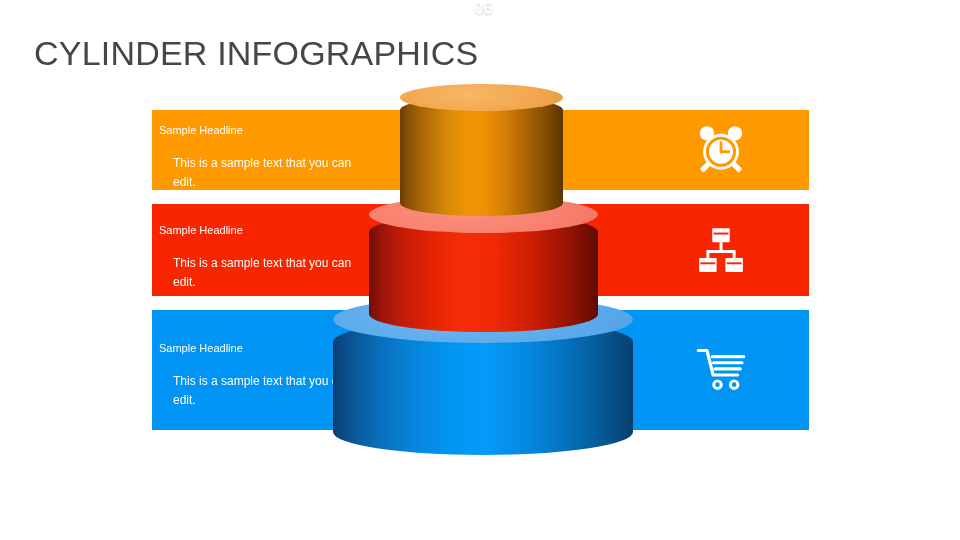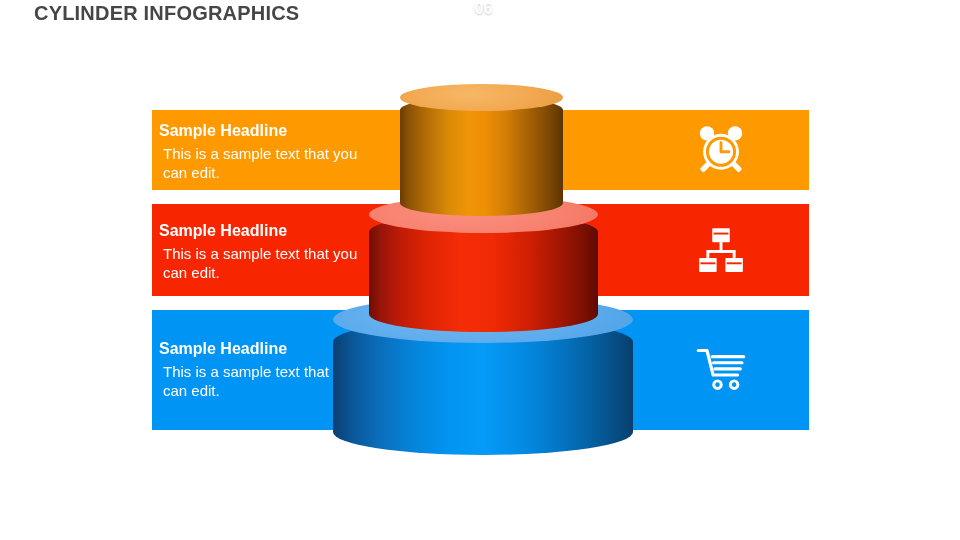--- a/index.html
+++ b/index.html
@@ -16,23 +16,23 @@
     width: 960px;
     height: 540px;
     background: #ffffff;
     overflow: hidden;
   }
 
   
   .slide-title {
     position: absolute;
     left: 34px;
-    top: 2px;
-    font-size: 20px;
-    font-weight: bold;
+    top: 34px;
+    font-size: 34px;
+    font-weight: normal;
     letter-spacing: 0.2px;
     color: #464646;
     white-space: nowrap;
   }
 
   
   .band {
     position: absolute;
     left: 152px;
     width: 657px;
@@ -46,31 +46,31 @@
     position: absolute;
     left: 7px;
     width: 220px;
     color: #ffffff;
   }
   .band-1 .band-text { top: 11px; }
   .band-2 .band-text { top: 17px; }
   .band-3 .band-text { top: 29px; }
 
   .band-headline {
-    font-size: 16px;
-    font-weight: bold;
+    font-size: 11px;
+    font-weight: normal;
     line-height: 19px;
     margin: 0 0 2px 0;
     white-space: nowrap;
   }
   .band-body {
-    font-size: 15px;
+    font-size: 12px;
     font-weight: normal;
     line-height: 19px;
-    margin: 4px;
+    margin: 14px;
   }
 
   
   .band-icon {
     position: absolute;
     width: 56px;
     height: 56px;
   }
   .band-1 .band-icon { left: 541px; top: 12px; }
   .band-2 .band-icon { left: 541px; top: 18px; }

